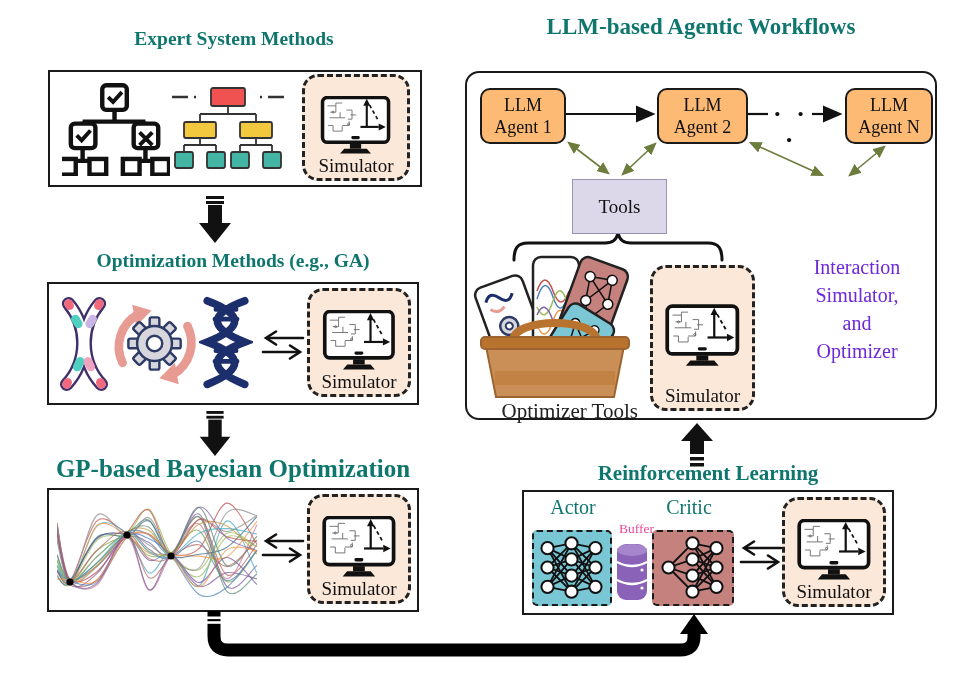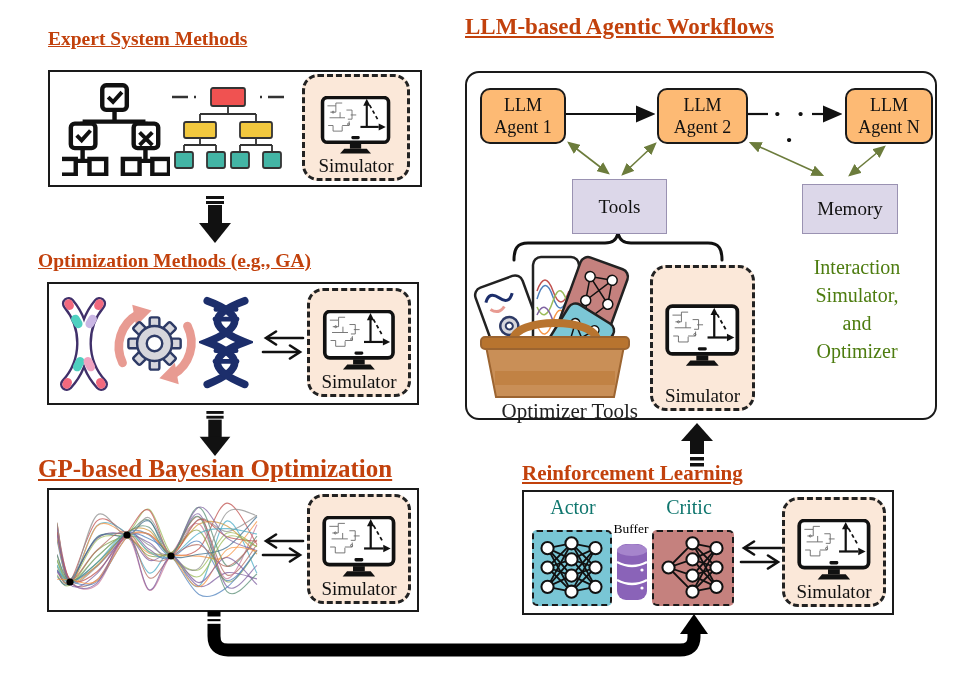--- a/index.html
+++ b/index.html
@@ -1,41 +1,41 @@
 <!DOCTYPE html>
 <html><head>
 <meta charset="utf-8">
 <style>
   html,body{margin:0;padding:0;background:#fff;}
   #canvas{position:relative;width:972px;height:675px;background:#fff;overflow:hidden;
           font-family:"Liberation Serif","DejaVu Serif",serif;color:#111;}
   .abs{position:absolute;}
-  .title{position:absolute;text-align:left;font-weight:bold;color:#c2410c;
-         font-family:"Liberation Serif","DejaVu Serif",serif;text-decoration:underline;}
+  .title{position:absolute;text-align:center;font-weight:bold;color:#0f766e;
+         font-family:"Liberation Serif","DejaVu Serif",serif;}
   .box{position:absolute;background:#fff;border:2px solid #1a1a1a;}
   .llmbox{position:absolute;background:#fff;border:2px solid #1a1a1a;border-radius:14px;}
   
   .sim{position:absolute;background:#fbe8d9;border:3px dashed #222;border-radius:16px;
        display:flex;flex-direction:column;align-items:center;justify-content:flex-end;
        padding:19px 4px 2px 4px;box-sizing:border-box;}
   .sim-screen{width:82%;flex:1 1 auto;}
   .sim-label{font-size:19px;line-height:21px;color:#111;}
   
   .agent{position:absolute;background:#fdba74;border:2px solid #1a1a1a;border-radius:10px;
          display:flex;flex-direction:column;align-items:center;justify-content:center;
          font-size:18px;line-height:22px;}
   .panel{position:absolute;background:#dcd7e9;border:1.5px solid #9a92b2;
          display:flex;align-items:center;justify-content:center;font-size:19px;}
-  .note{position:absolute;text-align:center;font-size:20px;line-height:28px;color:#4d7c0f;}
+  .note{position:absolute;text-align:center;font-size:20px;line-height:28px;color:#6d28d9;}
   .dots{position:absolute;font-weight:bold;font-size:26px;letter-spacing:4px;color:#111;
         text-align:center;line-height:26px;}
   
   .nnbox{position:absolute;border:2.5px dashed #1a1a1a;border-radius:5px;box-sizing:border-box;}
   .rl-label{position:absolute;text-align:center;font-size:20px;color:#0f766e;}
-  .buffer-label{position:absolute;text-align:center;font-size:13.5px;color:#000000;}
+  .buffer-label{position:absolute;text-align:right;font-size:13.5px;color:#ec4899;}
   .caption{position:absolute;text-align:right;font-size:21px;color:#222;}
   svg{display:block;}
 </style>
 </head>
 <body>
 
 <div id="canvas">
 
   <div class="title" style="left:48px;top:28px;width:372px;font-size:19.5px;">Expert System Methods</div>
 
@@ -298,23 +298,20 @@
       <span>Agent 2</span>
     </div>
     <div class="agent" style="left:378px;top:15px;width:84px;height:52px;">
       <span>LLM</span>
       <span>Agent N</span>
     </div>
     <div class="dots" style="left:303px;top:28px;width:42px;">· · ·</div>
 
     <div class="panel" style="left:105px;top:106px;width:93px;height:53px;">
       <span>Tools</span>
-      </div>
-    <div class="panel" style="left:335px;top:111px;width:94px;height:48px;">
-      <span>Memory</span>
       </div>
 
     <svg class="abs" style="left:4px;top:178px;" width="168" height="150" viewBox="0 0 168 150">
       <g transform="rotate(-20 40 68)">
         <rect x="14" y="28" width="50" height="80" rx="8" fill="#fff" stroke="#222" stroke-width="2.5"></rect>
         <path d="M22 44 q7 -10 14 0 t14 0" fill="none" stroke="#1c2e6b" stroke-width="3"></path>
         <path d="M24 52 q6 8 14 2" fill="none" stroke="#e89b92" stroke-width="3"></path>
         <circle cx="36" cy="74" r="9" fill="#d6d6dc" stroke="#2e3b66" stroke-width="2.5"></circle>
         <circle cx="36" cy="74" r="3.5" fill="#fff" stroke="#2e3b66" stroke-width="2"></circle>
         <path d="M22 88 a14 14 0 0 0 24 4" fill="none" stroke="#e89b92" stroke-width="3.5"></path>

